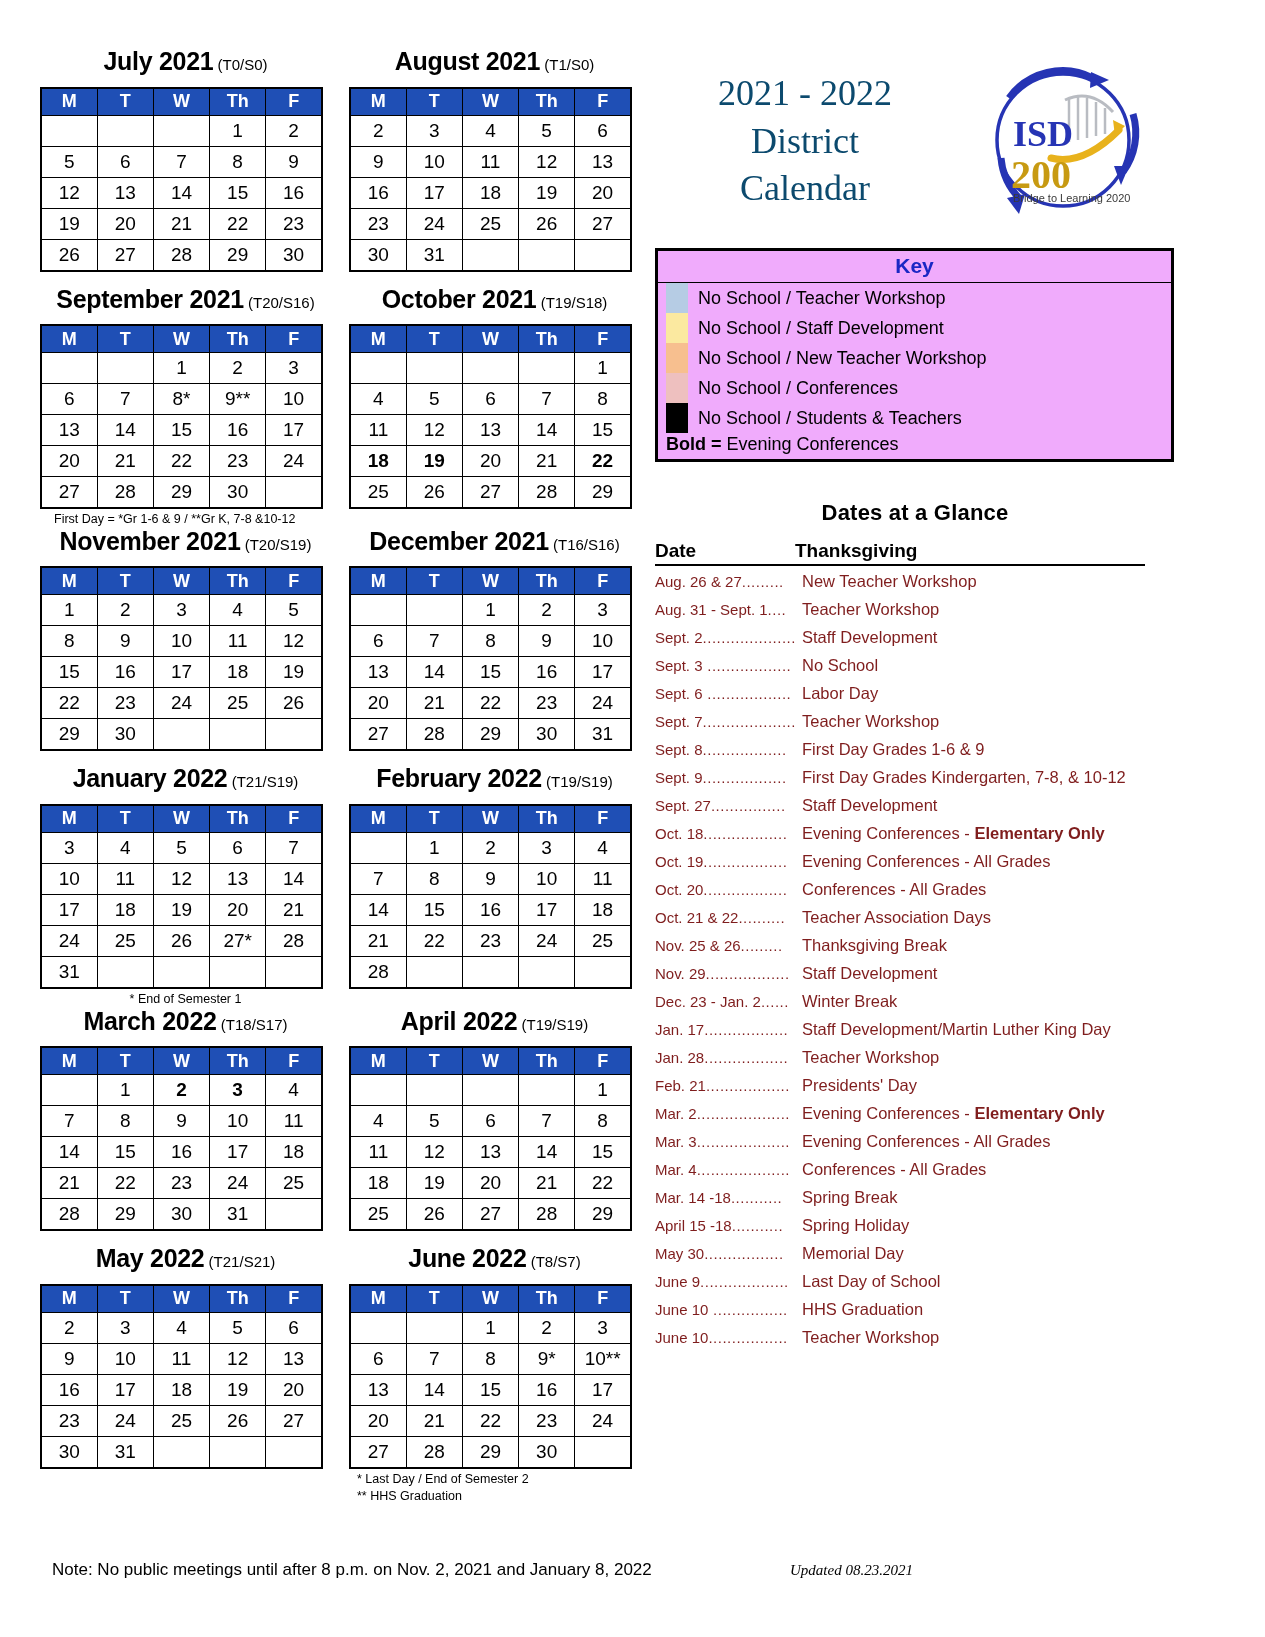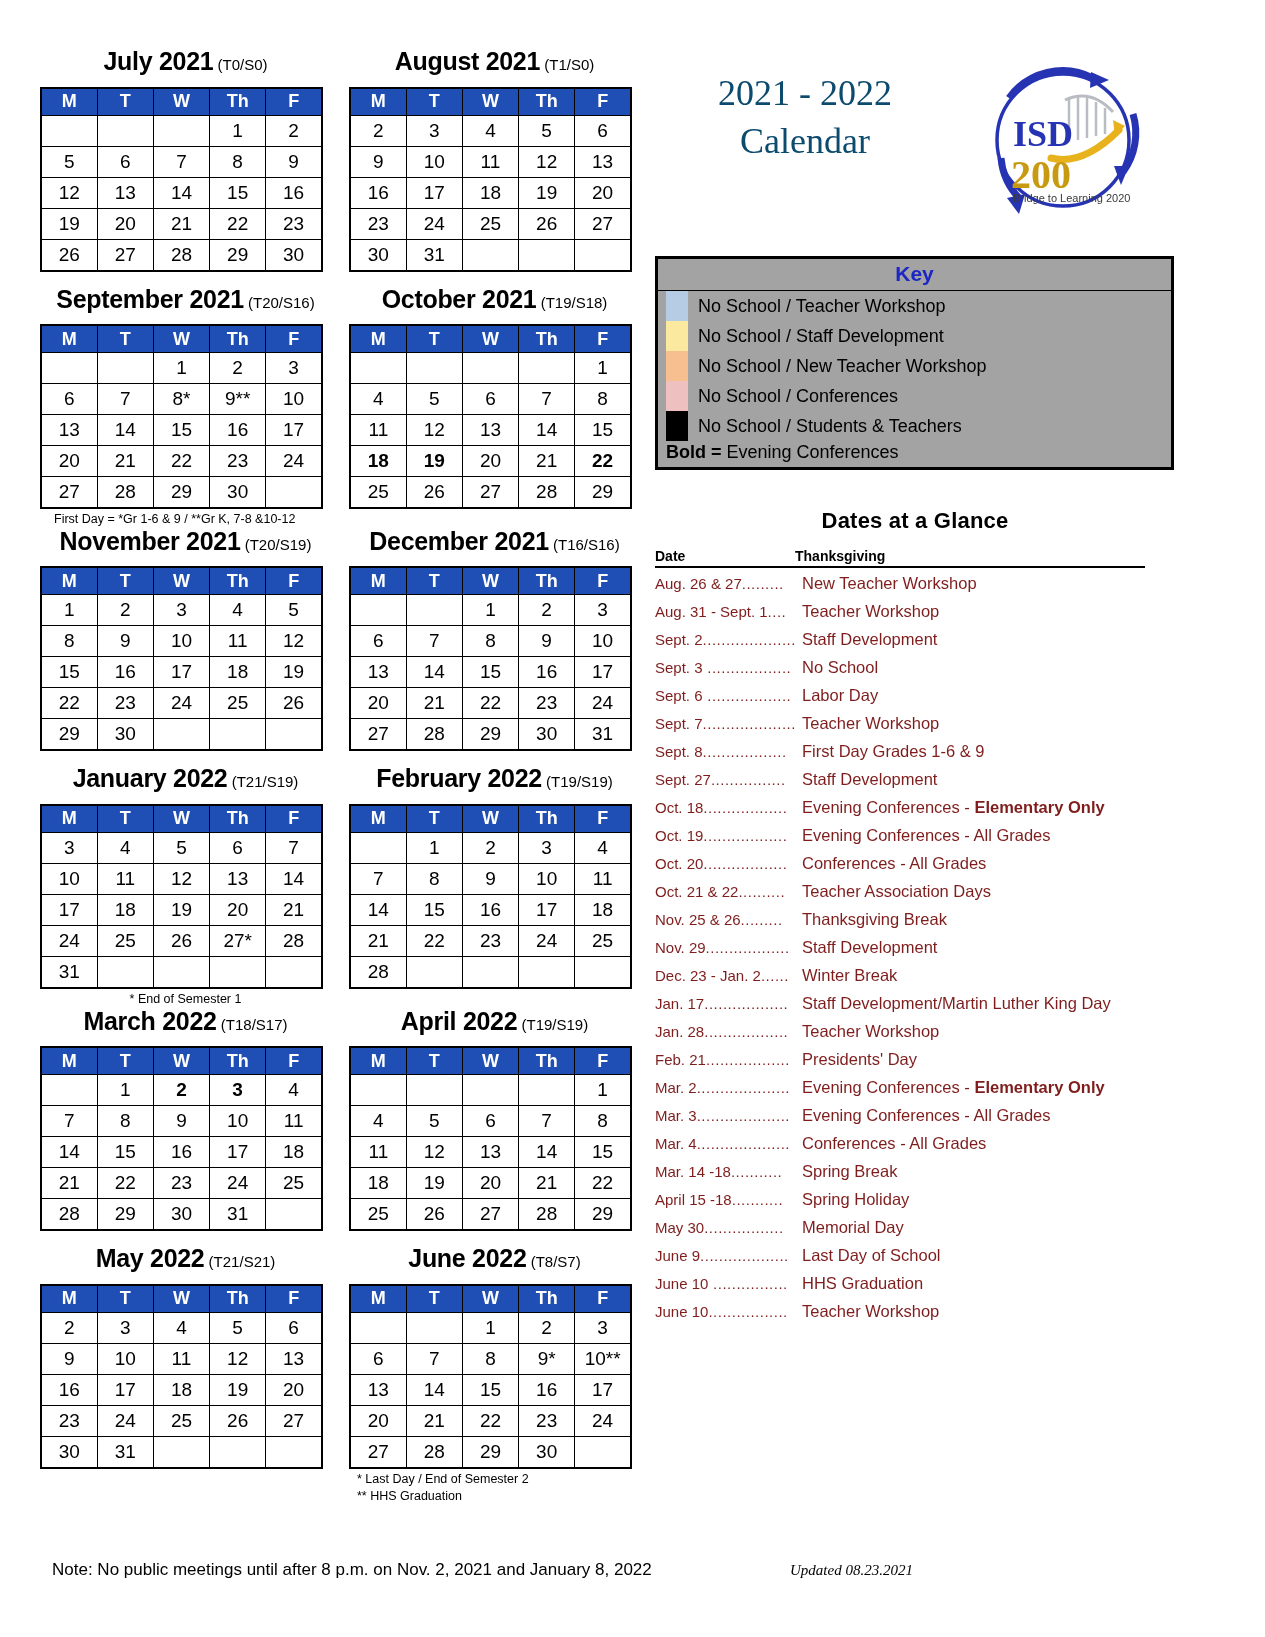--- a/index.html
+++ b/index.html
@@ -99,22 +99,21 @@
     padding-top:22px;
   }
   .logo{
     width:180px;height:175px;position:relative;margin-left:18px;margin-top:6px;
   }
 
   
   .keybox{
     border:3px solid #000;
     width:513px;
-    margin-top:8px;
-    background:#a3a3a3;
+    background:#f0abfc;
   }
   .key-title{
     text-align:center;
     color:#1a27c4;
     font-weight:bold;
     font-size:21px;
     padding:3px 0 4px;
     border-bottom:1px solid #000;
   }
   .key-rows{padding:0;}
@@ -124,21 +123,21 @@
   .key-bold-row{font-size:18px;padding:1px 0 4px 8px;}
   .key-bold-row b{font-weight:bold;}
 
   
   .glance{margin-top:38px;width:520px;}
   .glance-title{
     text-align:center;font-size:22px;font-weight:bold;letter-spacing:0.2px;
     padding-bottom:14px;
   }
   .glance-head{
-    display:flex;font-size:14px;font-weight:bold;
+    display:flex;font-size:19px;font-weight:bold;
     border-bottom:2.5px solid #000;padding-bottom:2px;
     width:490px;
   }
   .glance-head .gh-date{width:140px;}
   .glance-list{padding-top:6px;}
   .g-row{display:flex;align-items:baseline;height:28px;font-size:16px;color:#7f1d1d;}
   .g-date{width:147px;flex:0 0 147px;white-space:nowrap;overflow:hidden;font-size:15px;}
   .g-dots{letter-spacing:0.5px;}
   .g-desc{white-space:nowrap;font-size:16.5px;}
   .g-desc b{font-weight:bold;}
@@ -797,20 +796,21 @@
 ** HHS Graduation</div>
         </div>
       </div>
     </div>
 
   <div class="right">
 
     <div class="hdr">
       <div class="hdr-title">
         <div>2021 - 2022</div>
+        <div>District</div>
         <div>Calendar</div>
       </div>
 
       <div class="logo">
         <svg viewBox="0 0 180 175" width="180" height="175" aria-hidden="true">
           <circle cx="90" cy="86" r="66" fill="none" stroke="#2634b4" stroke-width="3.5"></circle>
           <path d="M36 44 A66 66 0 0 1 120 24" fill="none" stroke="#2634b4" stroke-width="7"></path>
           <path d="M118 18 L136 26 L117 34 Z" fill="#2634b4"></path>
           <path d="M160 60 A66 66 0 0 1 150 118" fill="none" stroke="#2634b4" stroke-width="7"></path>
           <path d="M156 112 L148 131 L141 112 Z" fill="#2634b4"></path>
@@ -893,20 +893,24 @@
           </div>
           <div class="g-row">
             <div class="g-date"><span>Sept. 7</span><span class="g-dots">....................</span></div>
             <div class="g-desc"><span>Teacher Workshop</span></div>
           </div>
           <div class="g-row">
             <div class="g-date"><span>Sept. 8</span><span class="g-dots">..................</span></div>
             <div class="g-desc"><span>First Day Grades 1-6 &amp; 9</span></div>
           </div>
           <div class="g-row">
+            <div class="g-date"><span>Sept. 9</span><span class="g-dots">..................</span></div>
+            <div class="g-desc"><span>First Day Grades Kindergarten, 7-8, &amp; 10-12</span></div>
+          </div>
+          <div class="g-row">
             <div class="g-date"><span>Sept. 27</span><span class="g-dots">................</span></div>
             <div class="g-desc"><span>Staff Development</span></div>
           </div>
           <div class="g-row">
             <div class="g-date"><span>Oct. 18</span><span class="g-dots">..................</span></div>
             <div class="g-desc"><span>Evening Conferences - </span><b>Elementary Only</b></div>
           </div>
           <div class="g-row">
             <div class="g-date"><span>Oct. 19</span><span class="g-dots">..................</span></div>
             <div class="g-desc"><span>Evening Conferences - All Grades</span></div>

